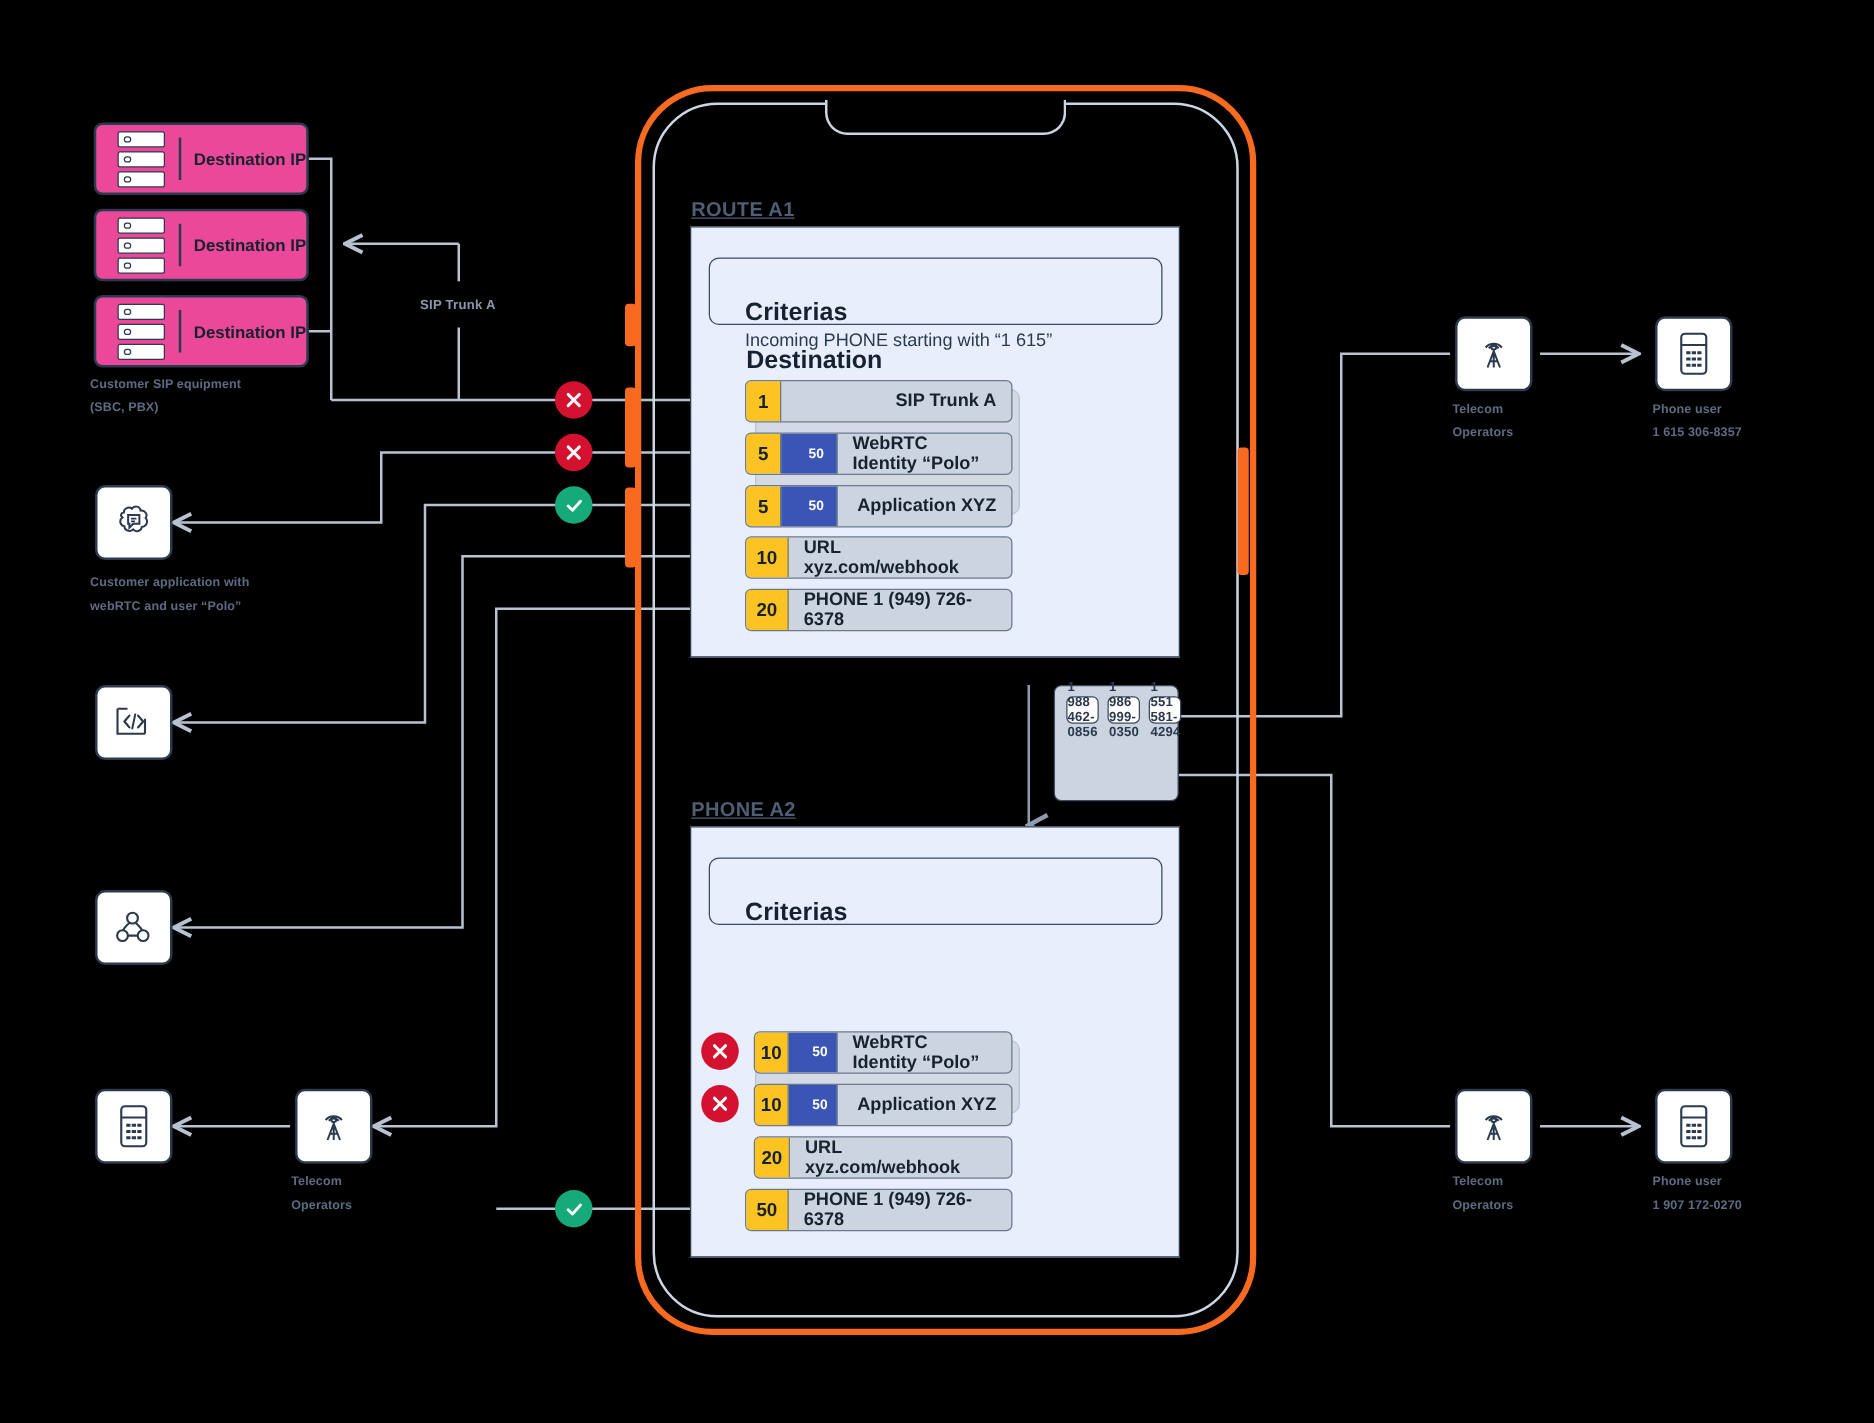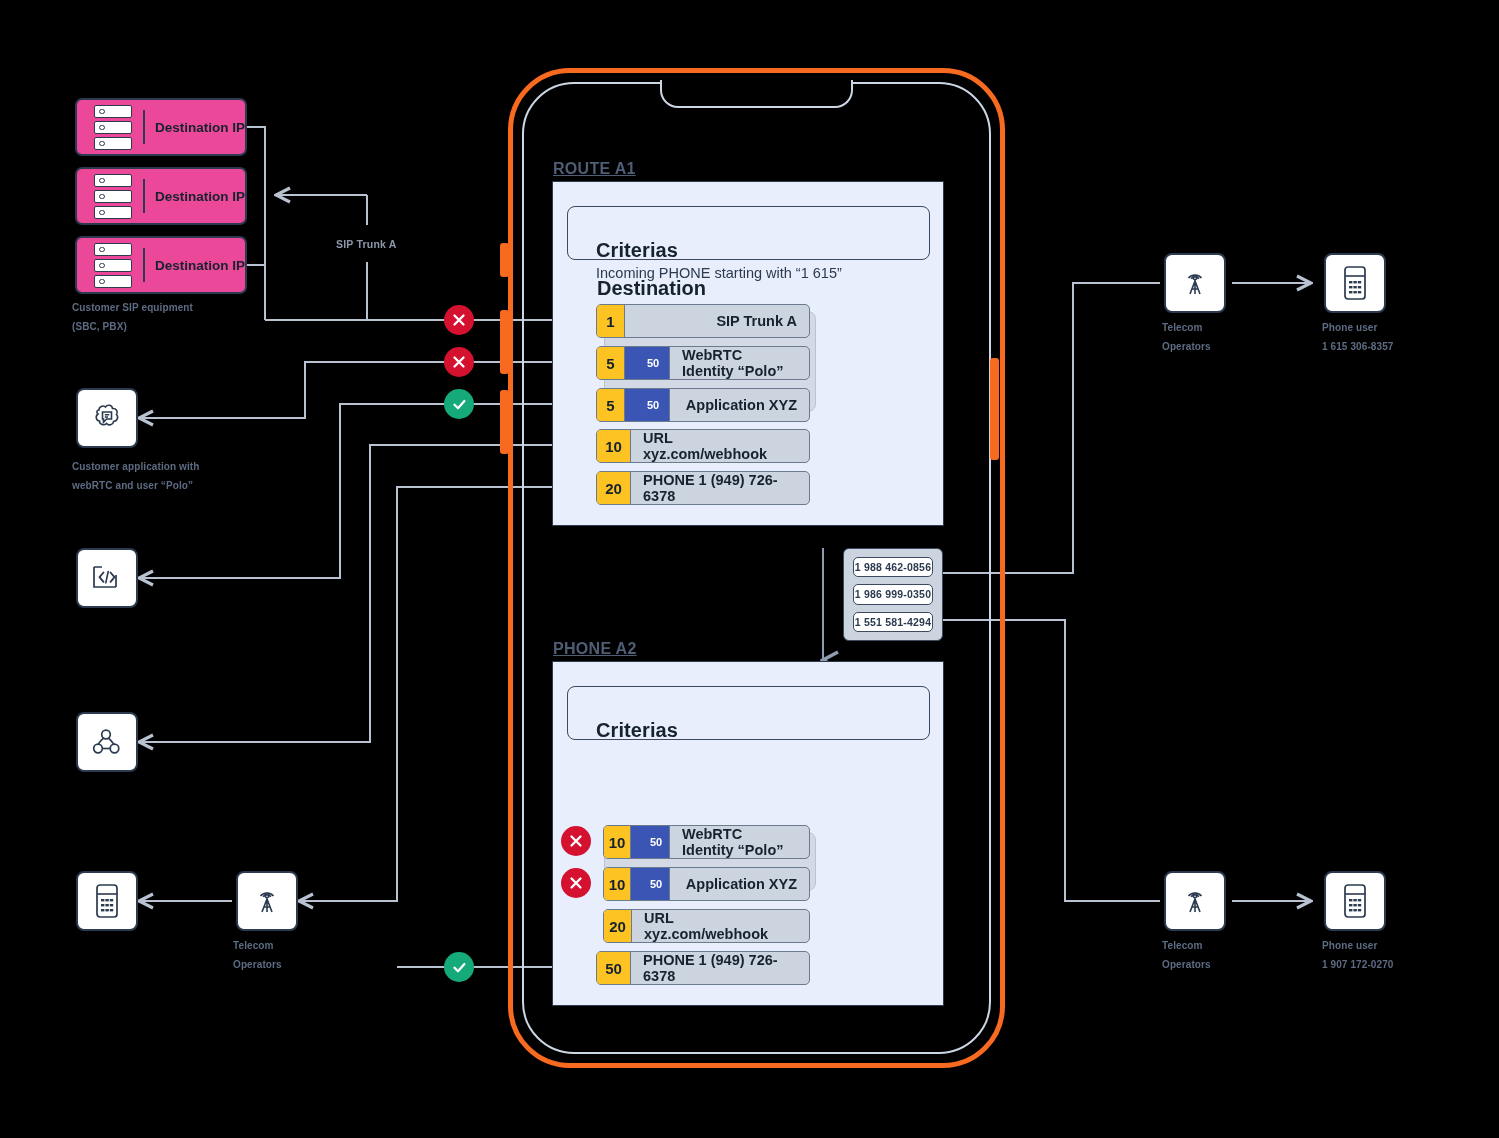--- a/index.html
+++ b/index.html
@@ -57,21 +57,21 @@
 
   
   .badge{position:absolute;width:30px;height:30px;border-radius:50%;
          display:flex;align-items:center;justify-content:center;}
   .badge.x{background:#d51130;}
   .badge.ok{background:#16a97a;}
   .badge svg{display:block;}
 
   
   .numbox{position:absolute;background:#ccd4e0;border:1.5px solid #3b4a5f;border-radius:6px;
-          padding:8px 9px;display:flex;flex-direction:column;gap:7px;box-sizing:border-box;}
+          padding:8px 9px;display:flex;flex-direction:row;gap:7px;box-sizing:border-box;}
   .numpill{background:#fff;border:1.5px solid #3b4a5f;border-radius:5px;height:20px;
            display:flex;align-items:center;justify-content:center;
            font-size:10.5px;font-weight:700;color:#2b3a4f;letter-spacing:.2px;}
 
   
   svg.wires{position:absolute;left:0;top:0;width:1499px;height:1138px;pointer-events:none;}
   .w{fill:none;stroke:#b8c2d1;stroke-width:2;}
   .wd{fill:none;stroke:#8f9cb0;stroke-width:2;}
 </style>
 </head>

